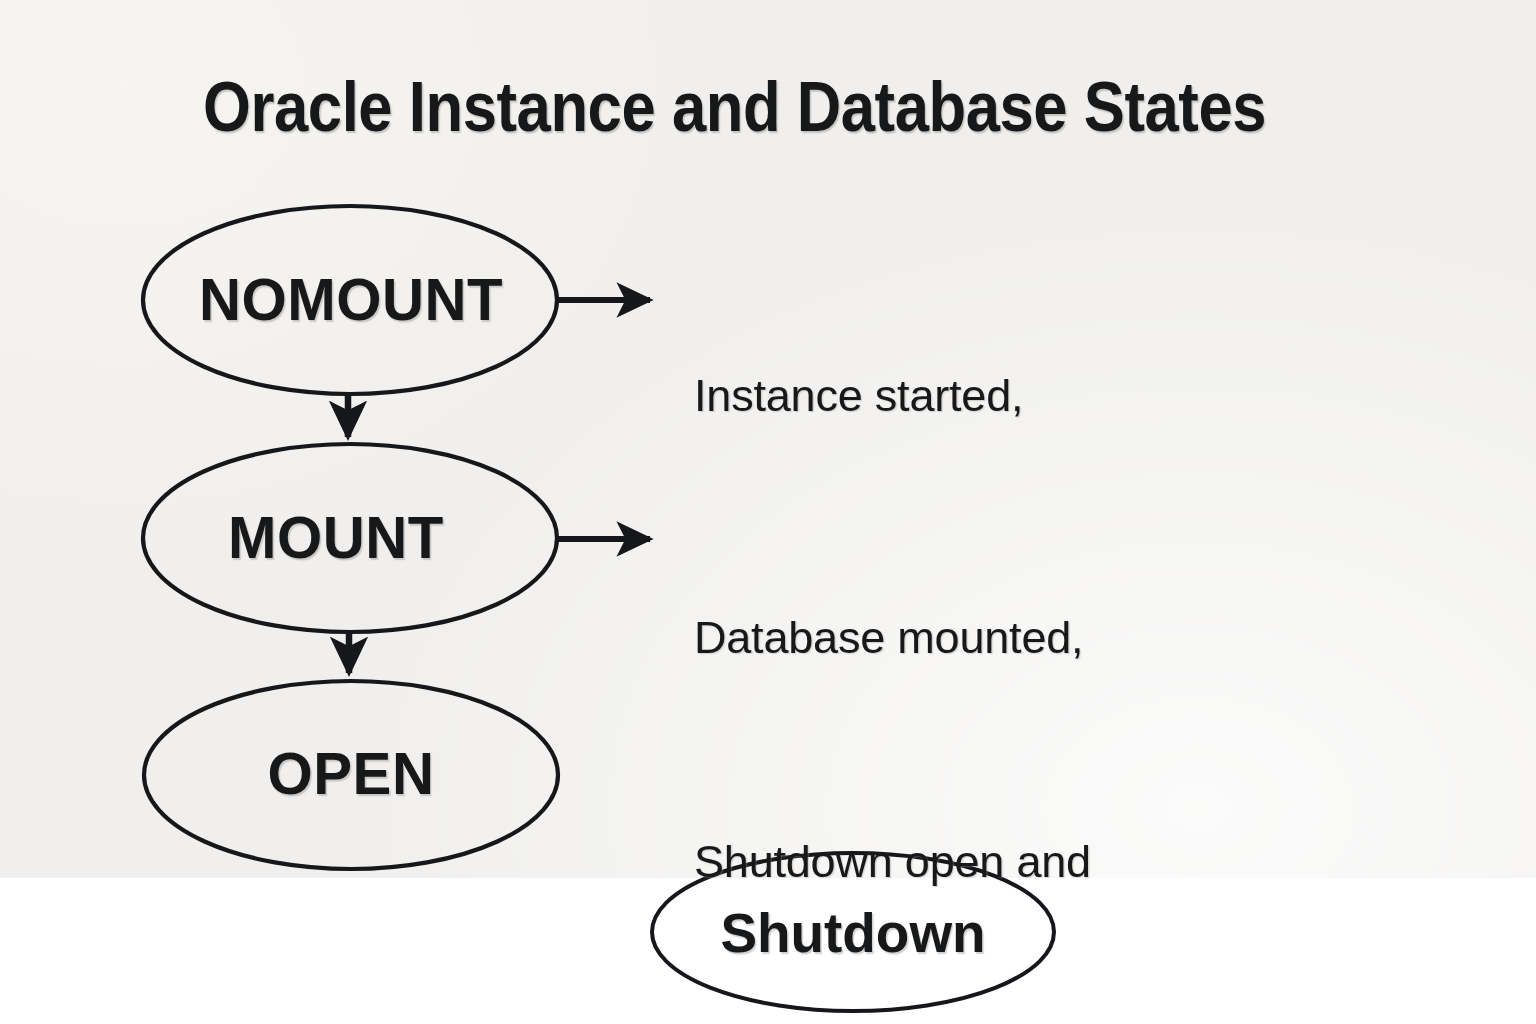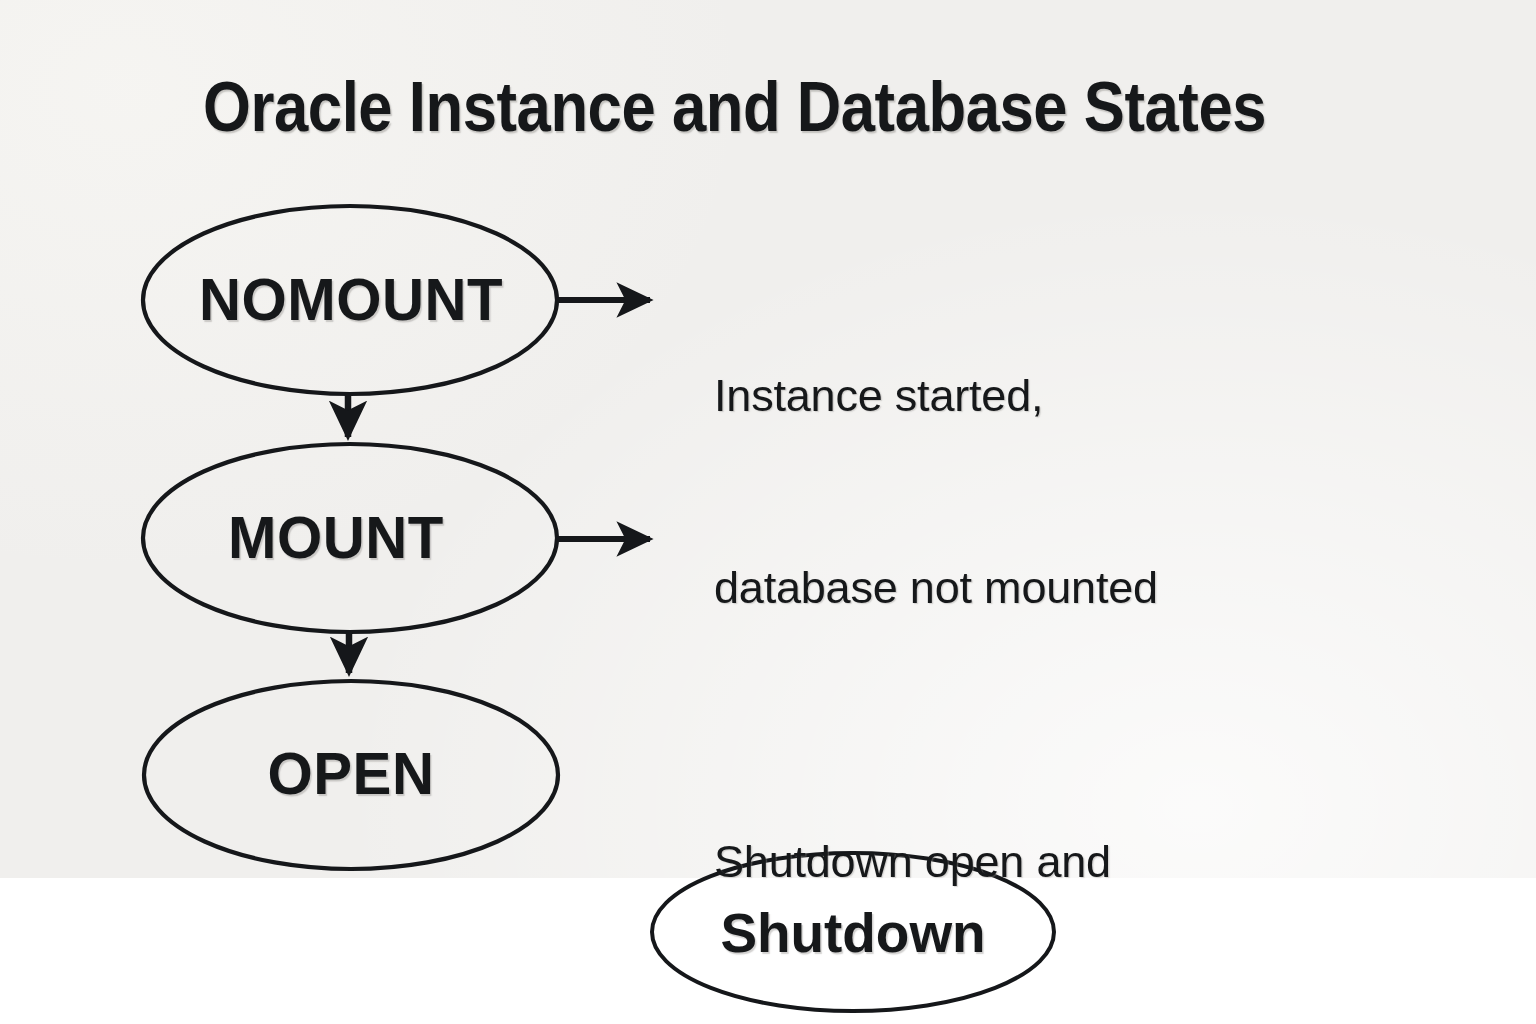--- a/index.html
+++ b/index.html
@@ -88,21 +88,20 @@
   }
 
   
   .desc {
     left: 694px;
     font-size: 45px;
     font-weight: 400;
     line-height: 64px;
     letter-spacing: -0.2px;
     text-shadow: 1.2px 1.2px 1.2px rgba(150,148,144,0.40);
-    margin-left: 20px;
   }
   #desc-nomount { top: 236px; }
   #desc-mount   { top: 478px; }
   #desc-open    { top: 702px; }
 
   .desc-line { display: block; }
 </style>
 </head>
 <body>
 
@@ -132,24 +131,24 @@
   <div class="txt state-label" id="state-label-nomount">NOMOUNT</div>
 
   <div class="txt state-label" id="state-label-mount">MOUNT</div>
 
   <div class="txt state-label" id="state-label-open">OPEN</div>
 
   <div class="txt state-label" id="state-label-shutdown">Shutdown</div>
 
   <div class="txt desc" id="desc-nomount">
     <span class="desc-line">Instance started,</span>
-    <span class="desc-line">database not mounted</span>
   </div>
 
   <div class="txt desc" id="desc-mount">
+    <span class="desc-line">Database mounted,</span>
   </div>
 
   <div class="txt desc" id="desc-open">
     <span class="desc-line">Shutdown open and</span>
     <span class="desc-line">available for use</span>
   </div>
 
 </div>
 
 </body></html>

